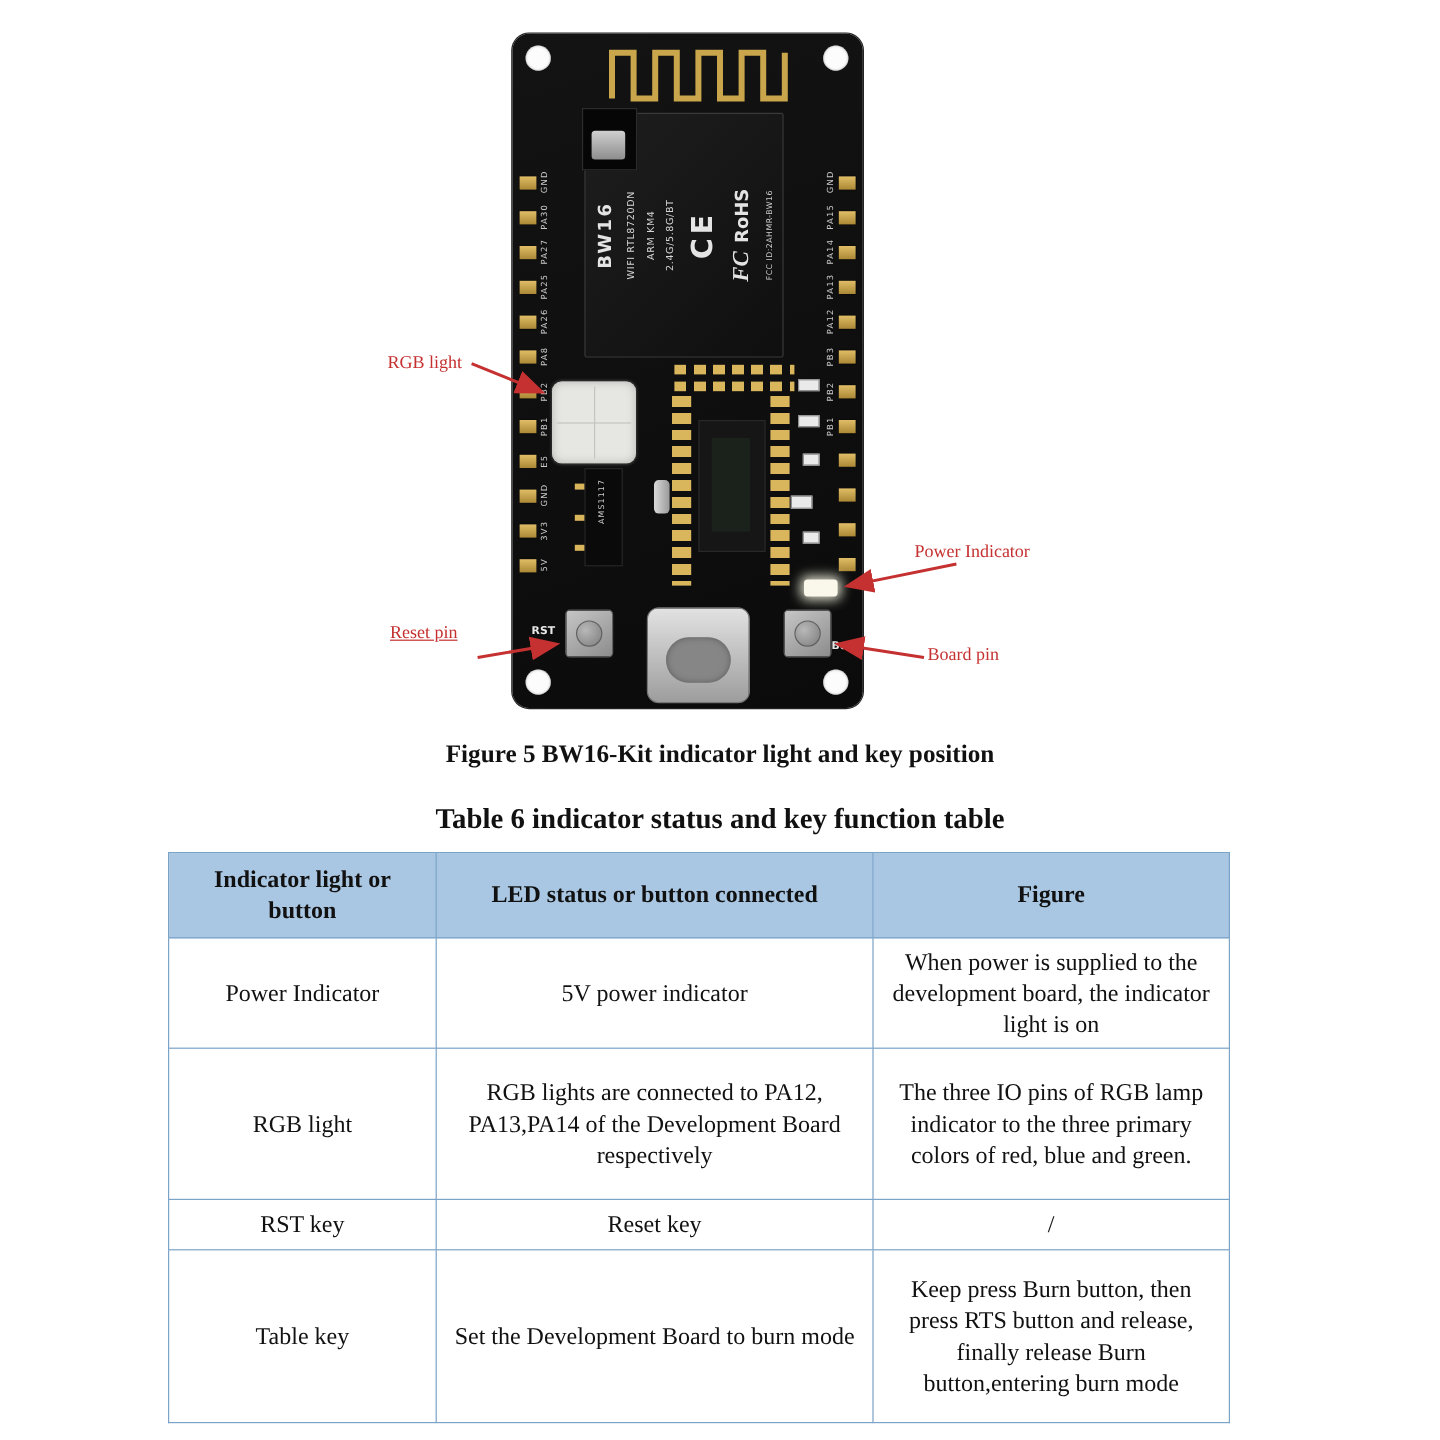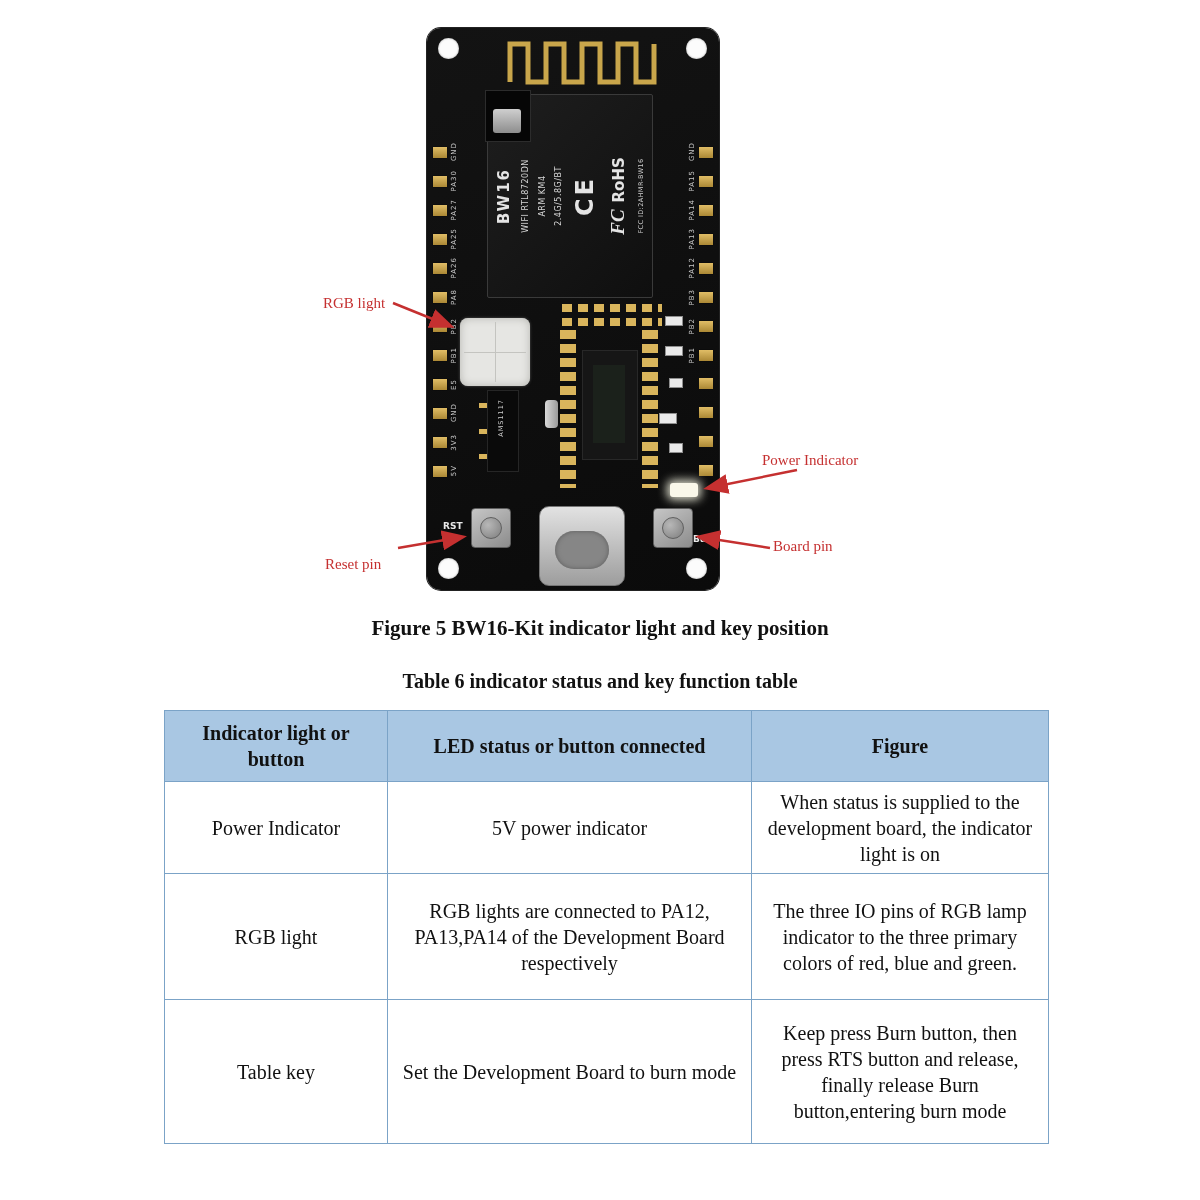--- a/index.html
+++ b/index.html
@@ -69,29 +69,29 @@
   .tact.rst{left:44px;top:480px;} .tact.burn{left:226px;top:480px;}
   .brd-lbl{position:absolute;font:bold 9px "DejaVu Sans",sans-serif;color:#e8e8e8;}
   .brd-lbl.rst{left:16px;top:493px;} .brd-lbl.burn{left:266px;top:506px;}
   
   .usb{position:absolute;left:112px;top:478px;width:84px;height:78px;background:linear-gradient(180deg,#e2e2e2,#9d9d9d);border:1px solid #757575;border-radius:10px;}
   .usb::after{content:"";position:absolute;left:50%;top:24px;transform:translateX(-50%);width:54px;height:38px;background:#868686;border-radius:19px;box-shadow:inset 0 0 5px #5c5c5c;}
   
   .ann{position:absolute;color:#c53030;font:15px "Liberation Serif",serif;white-space:nowrap;}
   .ann.rgb{left:323px;top:295px;}
   .ann.pwr{left:762px;top:452px;}
-  .ann.rst{left:325px;top:556px;}
+  .ann.rst{left:325px;top:520px;text-decoration:underline;}
   .ann.burn{left:773px;top:538px;}
   .arrows{position:absolute;left:0;top:0;pointer-events:none;}
   
   .cap{position:absolute;left:0;width:1200px;text-align:center;font-weight:bold;color:#111;}
   .cap.fig{top:616px;font-size:21px;}
-  .cap.tbl{top:670px;font-size:20px;}
-  
-  .dtable{position:absolute;left:164px;top:710px;width:884px;border-collapse:collapse;table-layout:fixed;color:#111;}
+  .cap.tbl{top:670px;font-size:24px;}
+  
+  .dtable{position:absolute;left:140px;top:710px;width:884px;border-collapse:collapse;table-layout:fixed;color:#111;}
   .dtable th,.dtable td{border:1px solid #7ba3c7;text-align:center;vertical-align:middle;padding:4px 14px;font-size:20px;line-height:1.3;font-family:"Liberation Serif",serif;}
   .dtable th{background:#a9c7e3;font-weight:bold;height:62px;}
   tr.r0{height:92px;} tr.r1{height:126px;} tr.r2{height:42px;} tr.r3{height:144px;}
 </style>
 </head>
 <body>
 
 <div class="figure-area">
 
   <div class="board">
@@ -268,26 +268,31 @@
     <tr>
       <th>Indicator light or button</th>
       <th>LED status or button connected</th>
       <th>Figure</th>
     </tr>
   </thead>
   <tbody>
     <tr class="r0">
       <td>Power Indicator</td>
       <td>5V power indicator</td>
-      <td>When status is supplied to the development board, the indicator light is on</td>
+      <td>When power is supplied to the development board, the indicator light is on</td>
     </tr>
     <tr class="r1">
       <td>RGB light</td>
       <td>RGB lights are connected to PA12, PA13,PA14 of the Development Board respectively</td>
       <td>The three IO pins of RGB lamp indicator to the three primary colors of red, blue and green.</td>
     </tr>
+    <tr class="r2">
+      <td>RST key</td>
+      <td>Reset key</td>
+      <td>/</td>
+    </tr>
     <tr class="r3">
       <td>Table key</td>
       <td>Set the Development Board to burn mode</td>
       <td>Keep press Burn button, then press RTS button and release, finally release Burn button,entering burn mode</td>
     </tr>
   </tbody>
 </table>
 
 </body></html>

